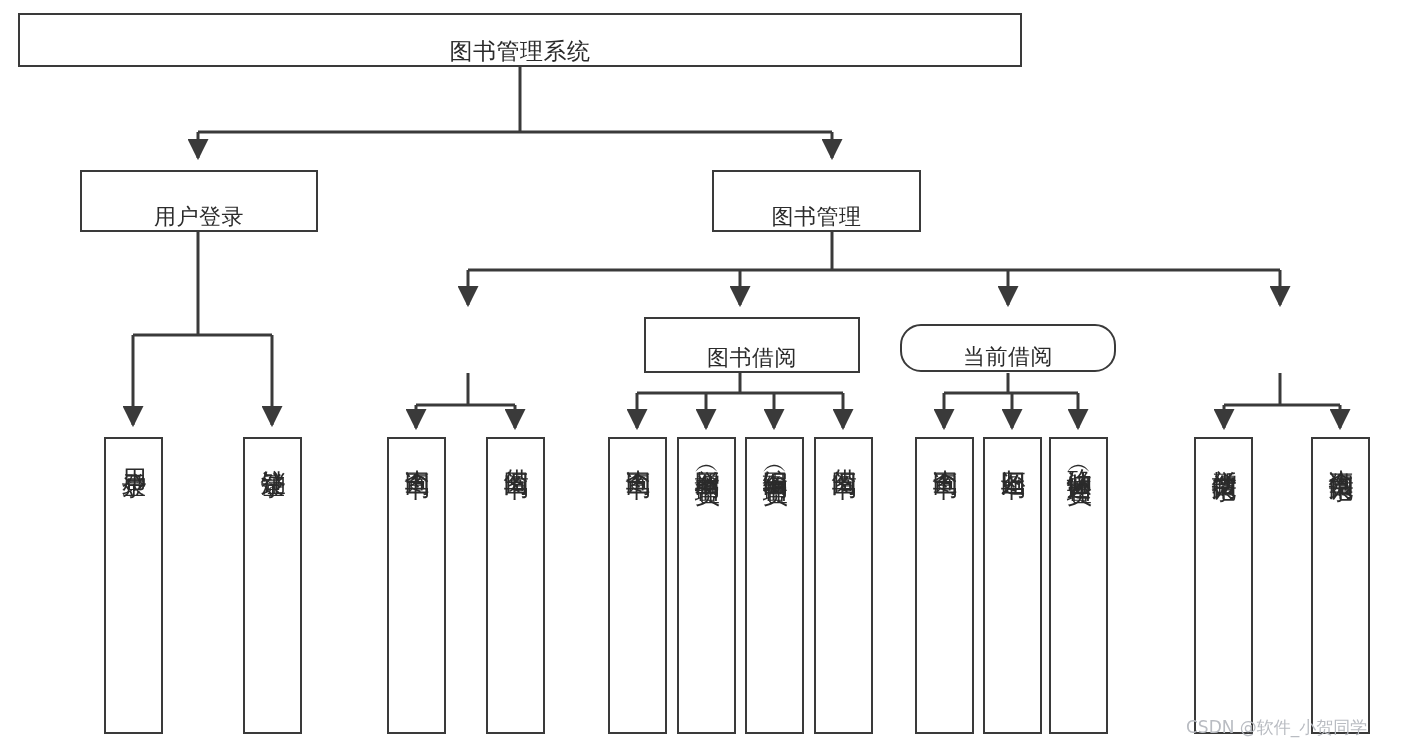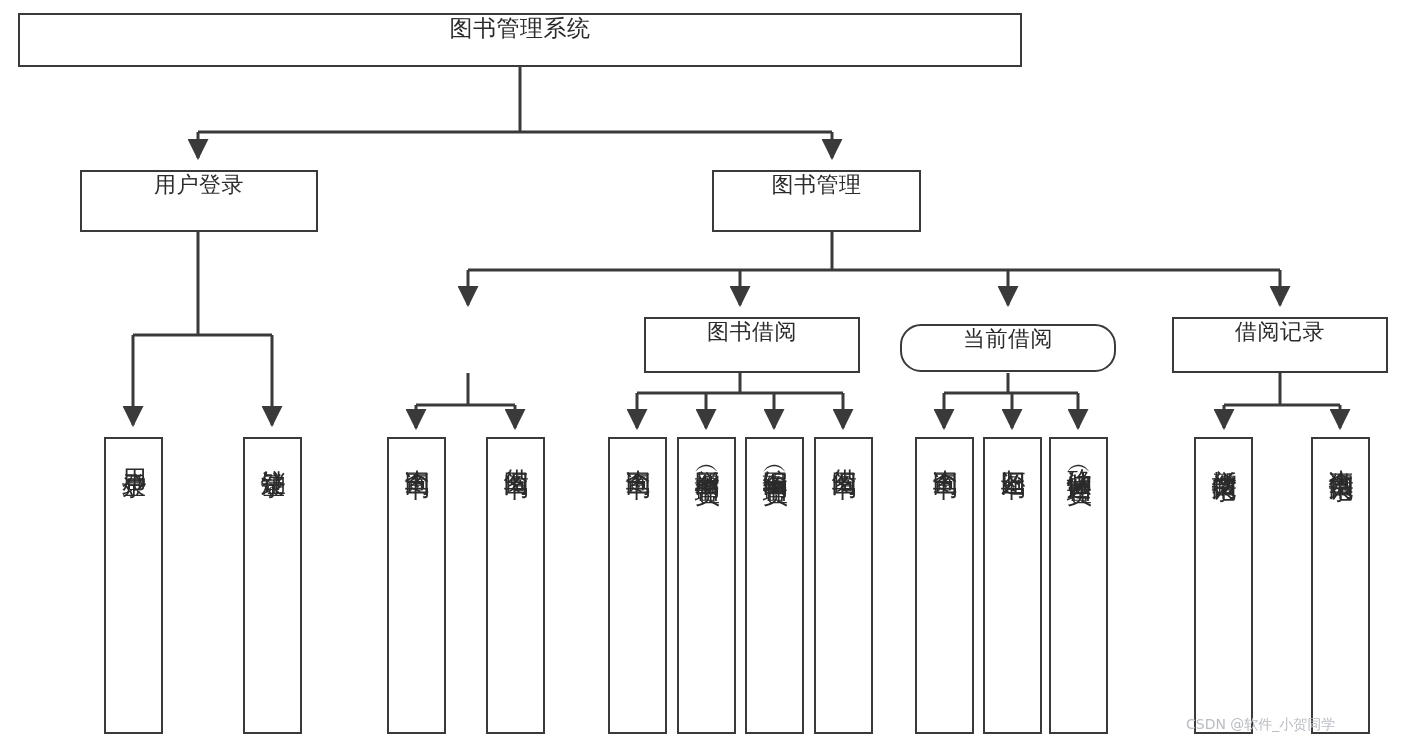--- a/index.html
+++ b/index.html
@@ -25,21 +25,21 @@
     width: 1405px;
     height: 747px;
     pointer-events: none;
   }
   .node {
     position: absolute;
     box-sizing: border-box;
     border: 2px solid #3a3a3a;
     background: #ffffff;
     display: flex;
-    align-items: flex-start;
+    align-items: flex-end;
     justify-content: center;
     color: #2b2b2b;
     z-index: 2;
   }
   .node .label {
     display: block;
     text-align: center;
     line-height: 1.18;
     letter-spacing: 0.5px;
   }
@@ -60,21 +60,21 @@
     text-orientation: upright;
     font-size: 25px;
     line-height: 1.05;
     letter-spacing: 2px;
     max-height: 275px;
   }
   .watermark {
     position: absolute;
     left: 1186px;
     top: 716px;
-    font-size: 14px;
+    font-size: 17px;
     color: #b9bcc2;
     white-space: nowrap;
     z-index: 3;
     font-family: "DejaVu Sans", "Liberation Sans", sans-serif;
   }
 </style>
 </head>
 <body>
 
 <div id="canvas">
@@ -139,23 +139,20 @@
   <div class="node horiz" style="left:712px; top:170px; width:209px; height:62px;">
     <span class="label">图书管理</span>
   </div>
 
   <div class="node horiz" style="left:644px; top:317px; width:216px; height:56px;">
     <span class="label">图书借阅</span>
   </div>
   <div class="node horiz" style="left:900px; top:324px; width:216px; height:48px;border-radius:21px;">
     <span class="label">当前借阅</span>
   </div>
-  <div class="node horiz" style="left:1172px; top:317px; width:216px; height:56px;">
-    <span class="label">借阅记录</span>
-  </div>
 
   <div class="node vert" style="left:104px; top:437px; width:59px; height:297px;">
     <span class="label">用户登录</span>
   </div>
   <div class="node vert" style="left:243px; top:437px; width:59px; height:297px;">
     <span class="label">注销登录</span>
   </div>
 
   <div class="node vert" style="left:387px; top:437px; width:59px; height:297px;">
     <span class="label">查询图书</span>

